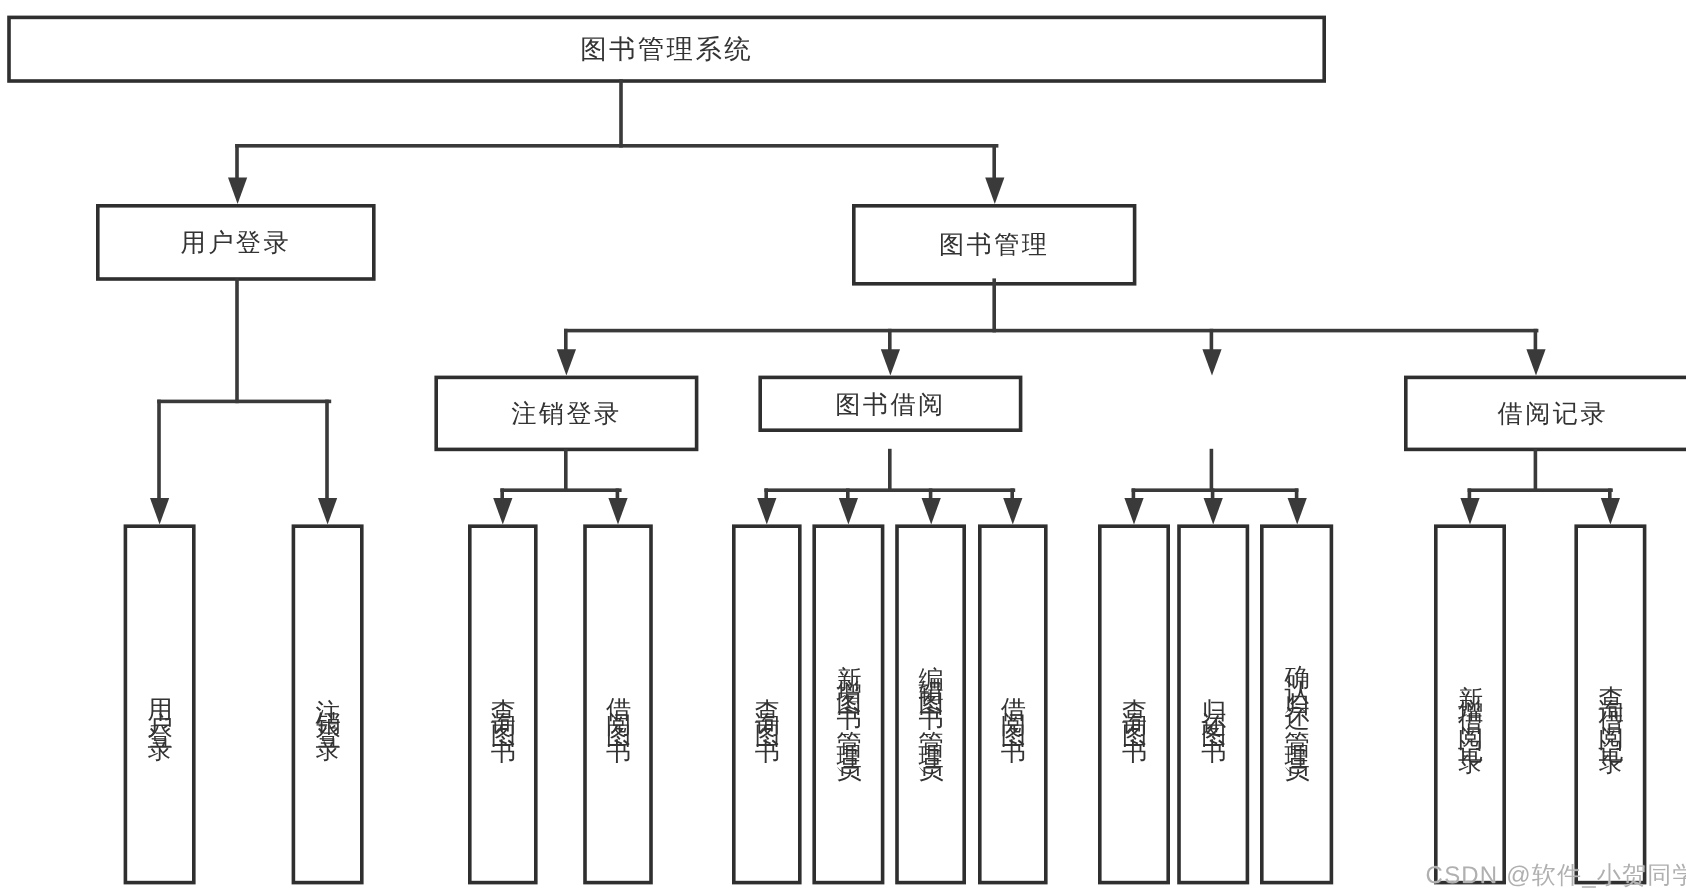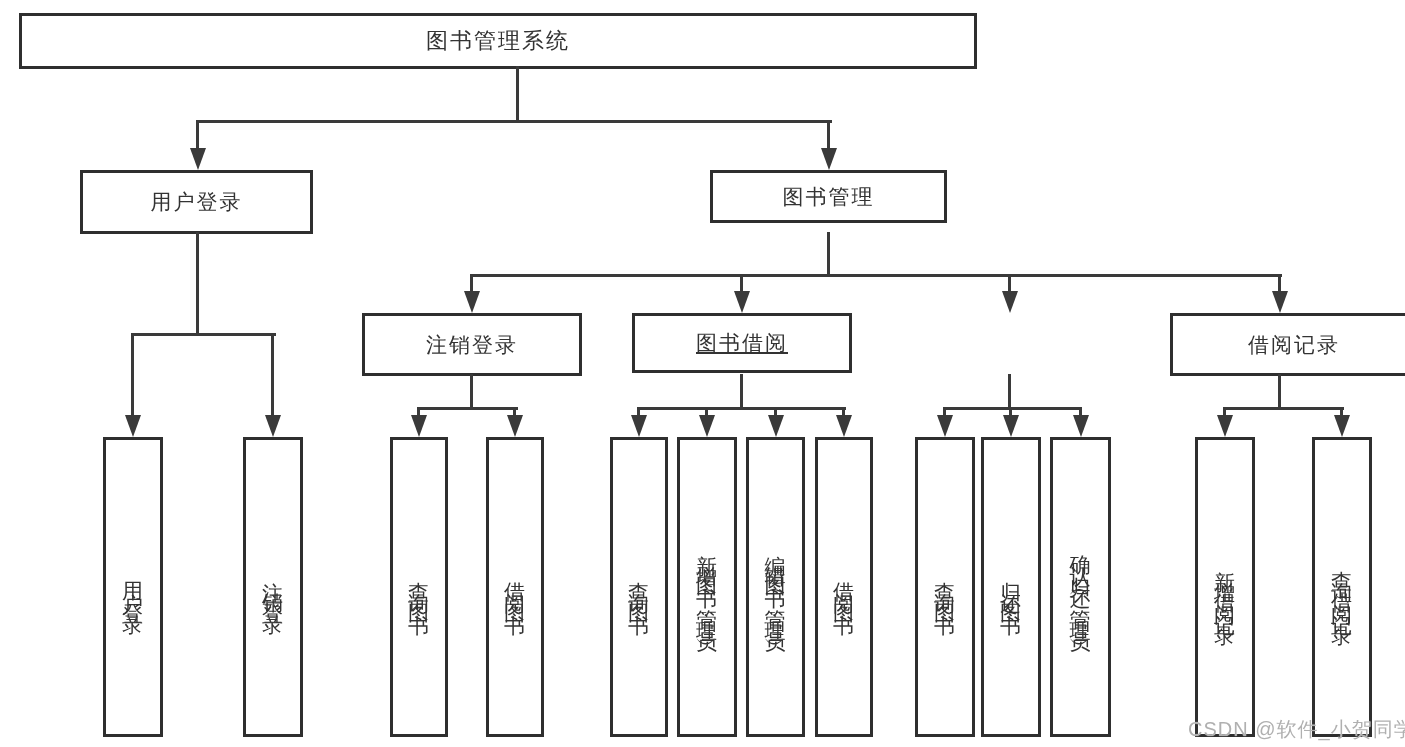--- a/index.html
+++ b/index.html
@@ -53,35 +53,35 @@
     white-space: nowrap;
     text-shadow: 0 0 1px #ffffff;
     z-index: 5;
   }
 </style>
 </head>
 <body>
 
 <div id="canvas">
 
-  <div class="box" style="left:19px; top:13px; width:958px; height:56px;">
+  <div class="box" style="left:6px; top:13px; width:1099px; height:56px;">
     <span class="rootlabel">图书管理系统</span>
   </div>
 
   <div class="vline" style="left:516px; top:66px; height:57px;"></div>
   <div class="hline" style="left:196px; top:120px; width:636px;"></div>
   <div class="vline" style="left:196px; top:120px; height:32px;"></div>
   <div class="arrow" style="left:190px; top:148px;"></div>
   <div class="vline" style="left:827px; top:120px; height:32px;"></div>
   <div class="arrow" style="left:821px; top:148px;"></div>
 
   <div class="box" style="left:80px; top:170px; width:233px; height:64px;">
     <span class="hlabel">用户登录</span>
   </div>
-  <div class="box" style="left:710px; top:170px; width:237px; height:53px;">
+  <div class="box" style="left:710px; top:170px; width:237px; height:68px;">
     <span class="hlabel">图书管理</span>
   </div>
 
   <div class="vline" style="left:196px; top:232px; height:104px;"></div>
   <div class="hline" style="left:131px; top:333px; width:145px;"></div>
   <div class="vline" style="left:131px; top:333px; height:84px;"></div>
   <div class="arrow" style="left:125px; top:415px;"></div>
   <div class="vline" style="left:271px; top:333px; height:84px;"></div>
   <div class="arrow" style="left:265px; top:415px;"></div>
 
@@ -92,21 +92,21 @@
   <div class="vline" style="left:740px; top:274px; height:24px;"></div>
   <div class="arrow" style="left:734px; top:291px;"></div>
   <div class="vline" style="left:1008px; top:274px; height:24px;"></div>
   <div class="arrow" style="left:1002px; top:291px;"></div>
   <div class="vline" style="left:1278px; top:274px; height:24px;"></div>
   <div class="arrow" style="left:1272px; top:291px;"></div>
 
   <div class="box" style="left:362px; top:313px; width:220px; height:63px;">
     <span class="hlabel">注销登录</span>
   </div>
-  <div class="box" style="left:632px; top:313px; width:220px; height:60px;text-decoration:underline;">
+  <div class="box" style="left:632px; top:313px; width:220px; height:47px;">
     <span class="hlabel">图书借阅</span>
   </div>
   <div class="box" style="left:1170px; top:313px; width:248px; height:63px;align-items:center;">
     <span class="hlabel">借阅记录</span>
   </div>
 
   <div class="vline" style="left:470px; top:374px; height:36px;"></div>
   <div class="hline" style="left:417px; top:407px; width:101px;"></div>
   <div class="vline" style="left:417px; top:407px; height:12px;"></div>
   <div class="arrow" style="left:411px; top:415px;"></div>

